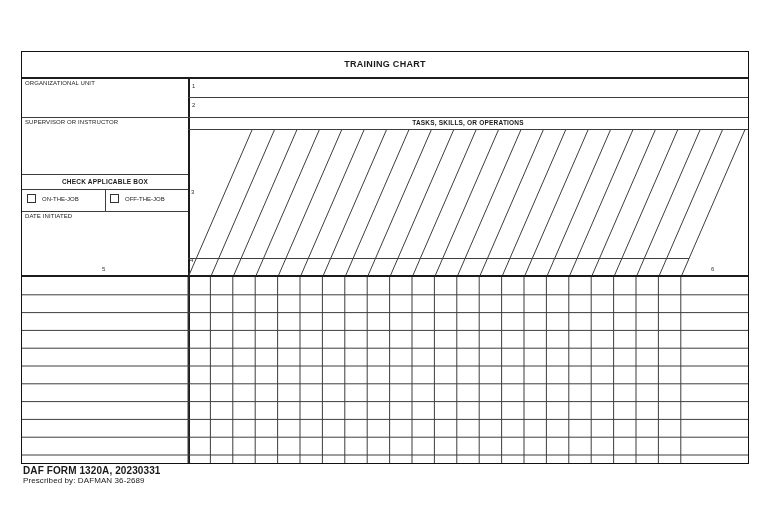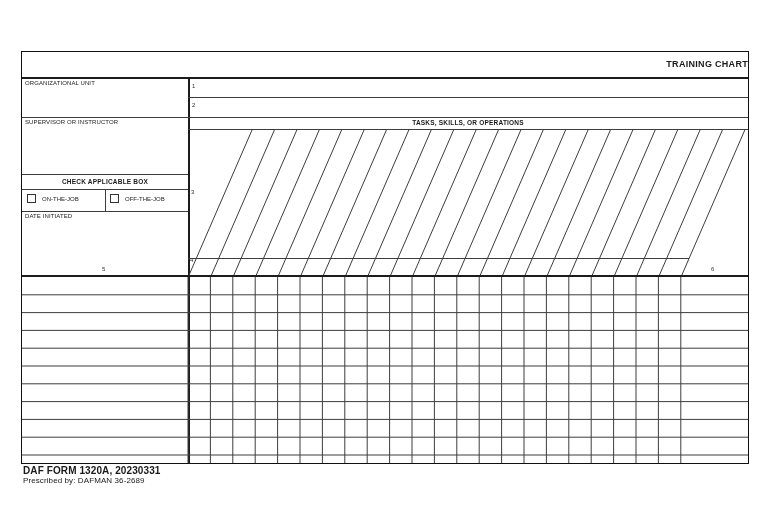--- a/index.html
+++ b/index.html
@@ -4,21 +4,21 @@
 <style>
   html,body{margin:0;padding:0;}
   body{width:768px;height:521px;background:#ffffff;font-family:"Liberation Sans",sans-serif;color:#1a1a1a;position:relative;overflow:hidden;}
   .page{position:absolute;left:0;top:0;width:768px;height:521px;background:#fff;}
   .form{position:absolute;left:21px;top:51px;width:726px;height:411px;border:1.5px solid #111;box-sizing:content-box;background:#fff;}
   .abs{position:absolute;white-space:nowrap;}
   .hl{position:absolute;height:1px;background:#3d3d3d;}
   .hl2{position:absolute;height:2px;background:#1c1c1c;}
   .vl{position:absolute;width:1px;background:#3d3d3d;}
   .vl2{position:absolute;width:2px;background:#1c1c1c;}
-  .title{left:0;top:0;width:726px;height:25px;line-height:25px;text-align:right;font-weight:bold;font-size:9px;letter-spacing:.3px;}
+  .title{left:0;top:0;width:726px;height:25px;line-height:25px;text-align:center;font-weight:bold;font-size:9px;letter-spacing:.3px;}
   .celllabel{font-size:6px;letter-spacing:.1px;color:#222;}
   .tiny{font-size:6px;color:#222;}
   .marker{font-size:6px;color:#333;}
   .sechead{font-weight:bold;font-size:6.5px;letter-spacing:.2px;color:#1a1a1a;text-align:center;}
   .cb{position:absolute;width:9px;height:9px;border:1px solid #333;background:#fff;box-sizing:border-box;}
   .fill{position:absolute;left:0;top:0;width:100%;height:100%;}
   .entry{position:absolute;background:transparent;}
   .footer1{position:absolute;left:23px;top:465px;font-weight:bold;font-size:10px;letter-spacing:.1px;}
   .footer2{position:absolute;left:23px;top:475.5px;font-size:8px;letter-spacing:.1px;text-align:right;}
 </style>

